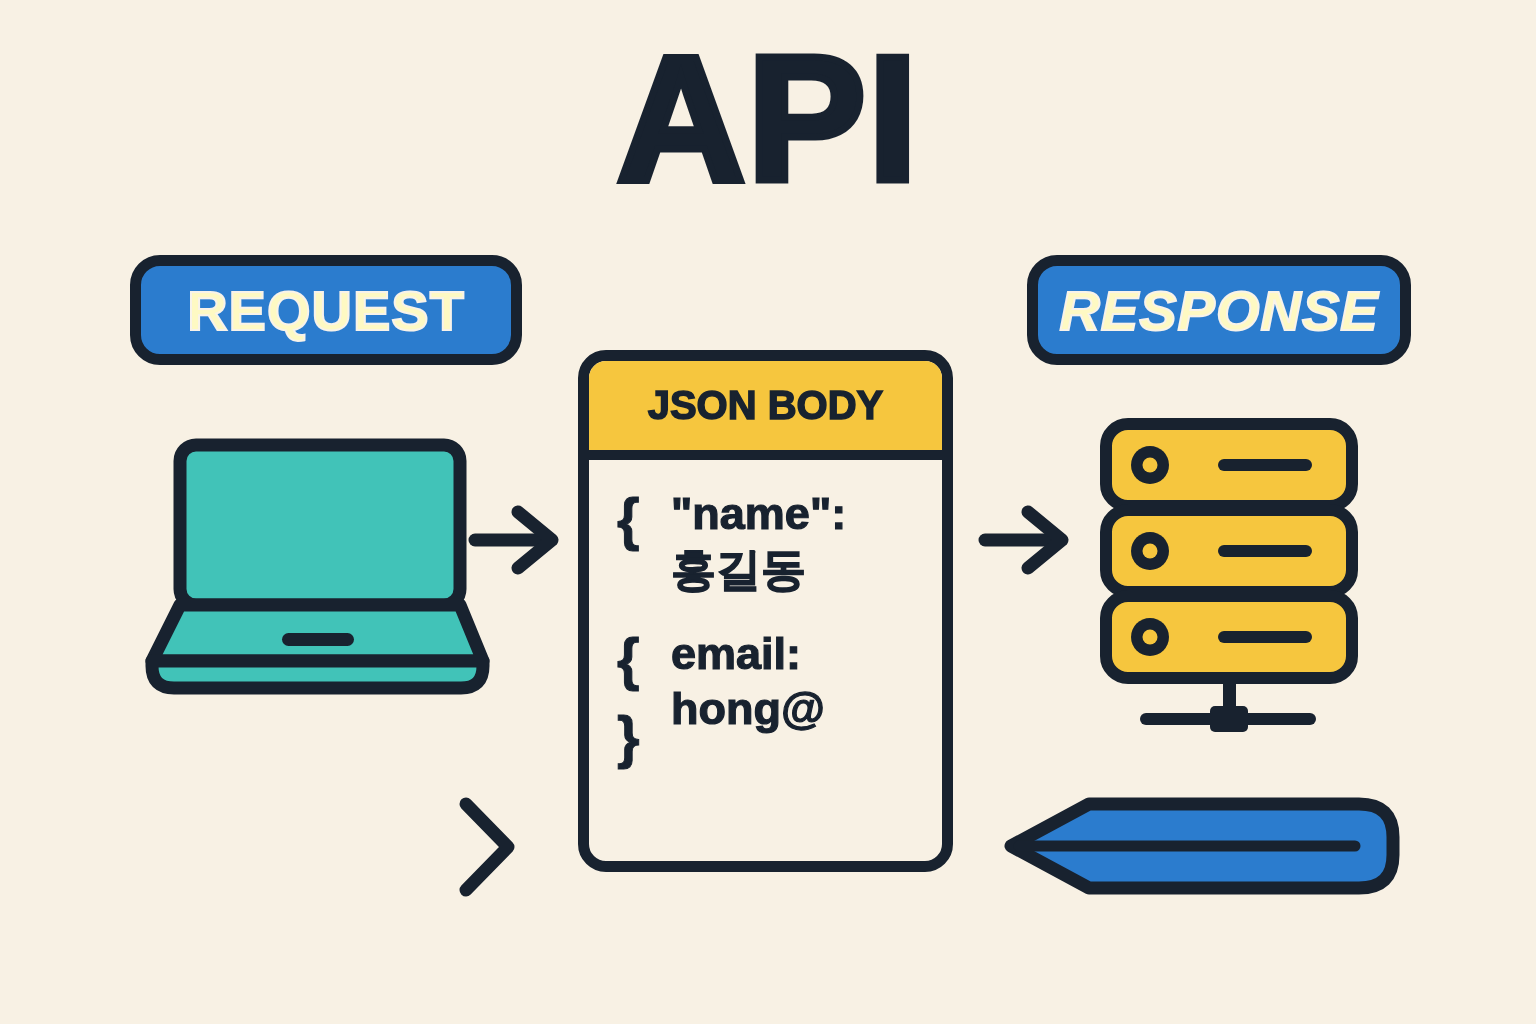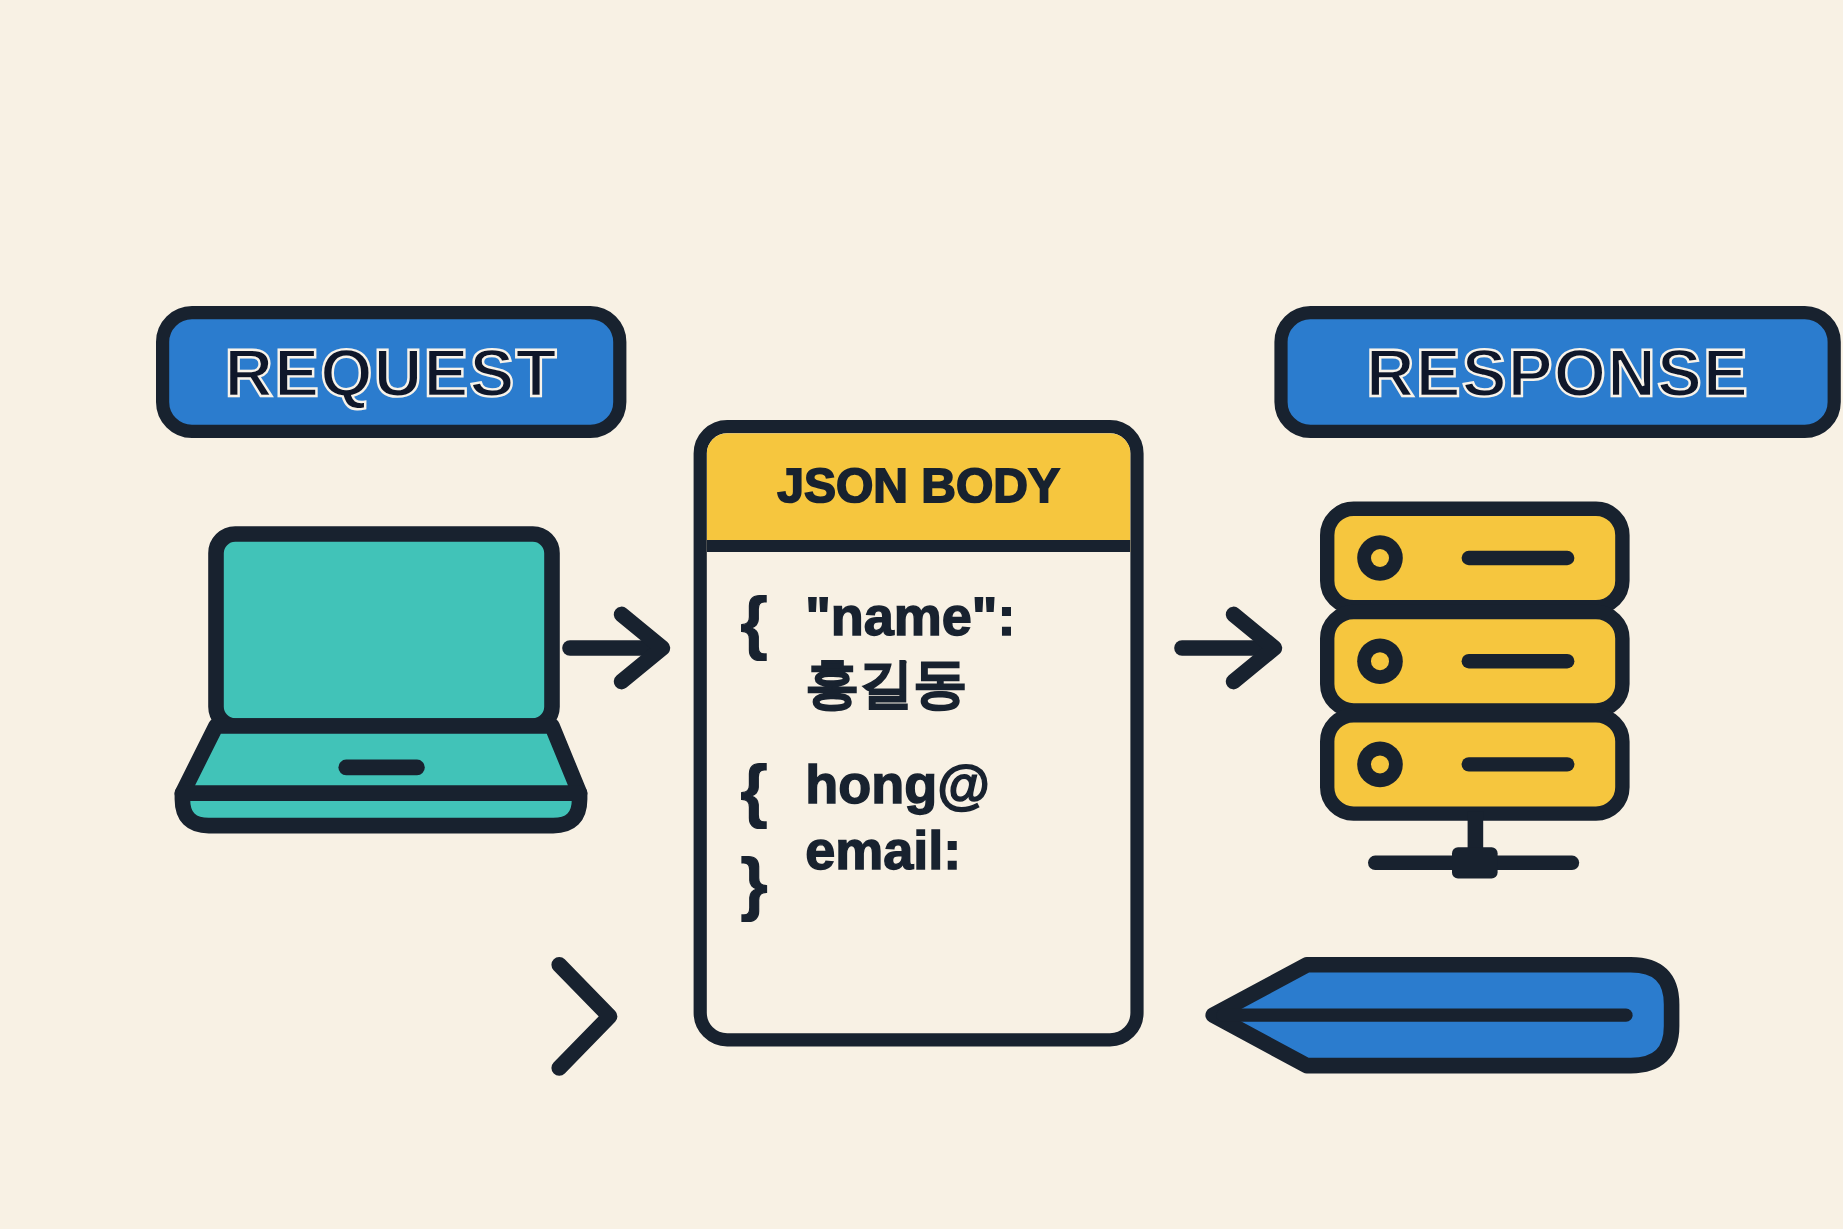--- a/index.html
+++ b/index.html
@@ -34,23 +34,23 @@
     height: 110px;
     box-sizing: border-box;
     background: #2b7cce;
     border: 11px solid #18222f;
     border-radius: 30px;
     display: flex;
     align-items: center;
     justify-content: center;
   }
   .badge-request  { left: 130px;  top: 255px; width: 392px; }
-  .badge-response { left: 1062px; top: 255px; width: 472px; }
+  .badge-response { left: 1027px; top: 255px; width: 384px; font-style: italic; }
   .badge-label {
-    color: #0f172a;
+    color: #fef9c3;
     font-weight: bold;
     font-size: 56px;
     letter-spacing: 1px;
     -webkit-text-stroke: 2px #f8f3ea;
     white-space: nowrap;
   }
 
   
   .card {
     position: absolute;
@@ -112,20 +112,21 @@
 
   
   .abs { position: absolute; }
   svg { display: block; }
 </style>
 </head>
 <body>
 
 <div class="canvas">
 
+  <div class="title">API</div>
 
   <div class="badge badge-request">
     <span class="badge-label">REQUEST</span>
   </div>
 
   <div class="badge badge-response">
     <span class="badge-label">RESPONSE</span>
   </div>
 
   <div class="abs" style="left:140px; top:437px;">
@@ -159,22 +160,22 @@
           <div>홍길동</div>
         </div>
       </div>
 
       <div class="json-row">
         <div class="brace-col">
           <span class="brace brace-open">{</span>
           <span class="brace brace-close">}</span>
         </div>
         <div class="json-lines">
+          <div>email:</div>
           <div>hong@</div>
-          <div>email:</div>
         </div>
       </div>
 
     </div>
   </div>
 
   <div class="abs" style="left:978px; top:505px;">
     <svg width="96" height="70" viewBox="0 0 96 70">
       <line x1="7" y1="35" x2="74" y2="35" stroke="#18222f" stroke-width="13" stroke-linecap="round"></line>
       <polyline points="50,7 84,35 50,63" fill="none" stroke="#18222f" stroke-width="13" stroke-linecap="round" stroke-linejoin="round"></polyline>

